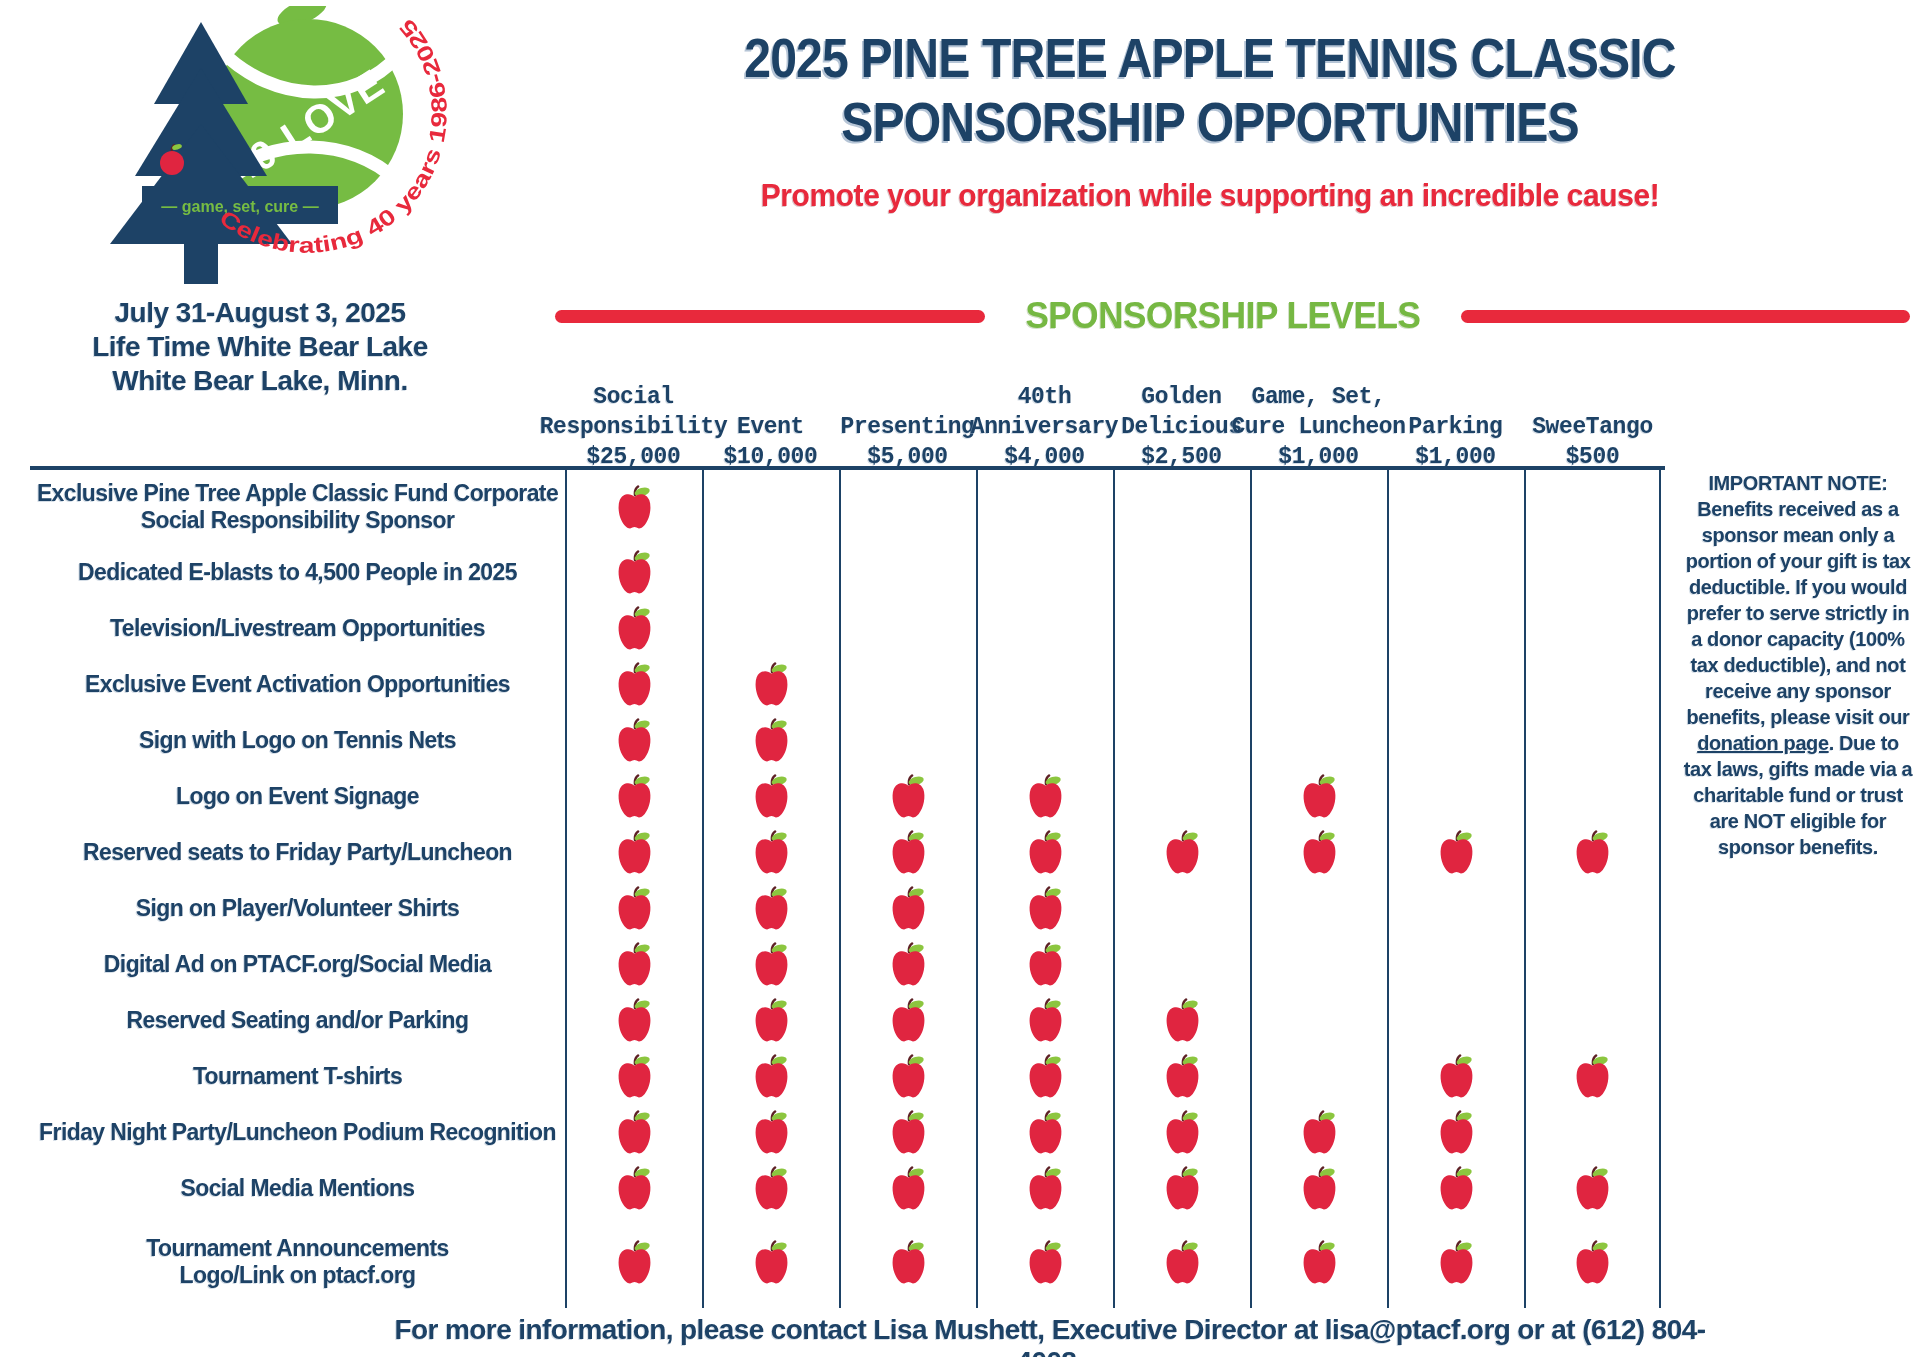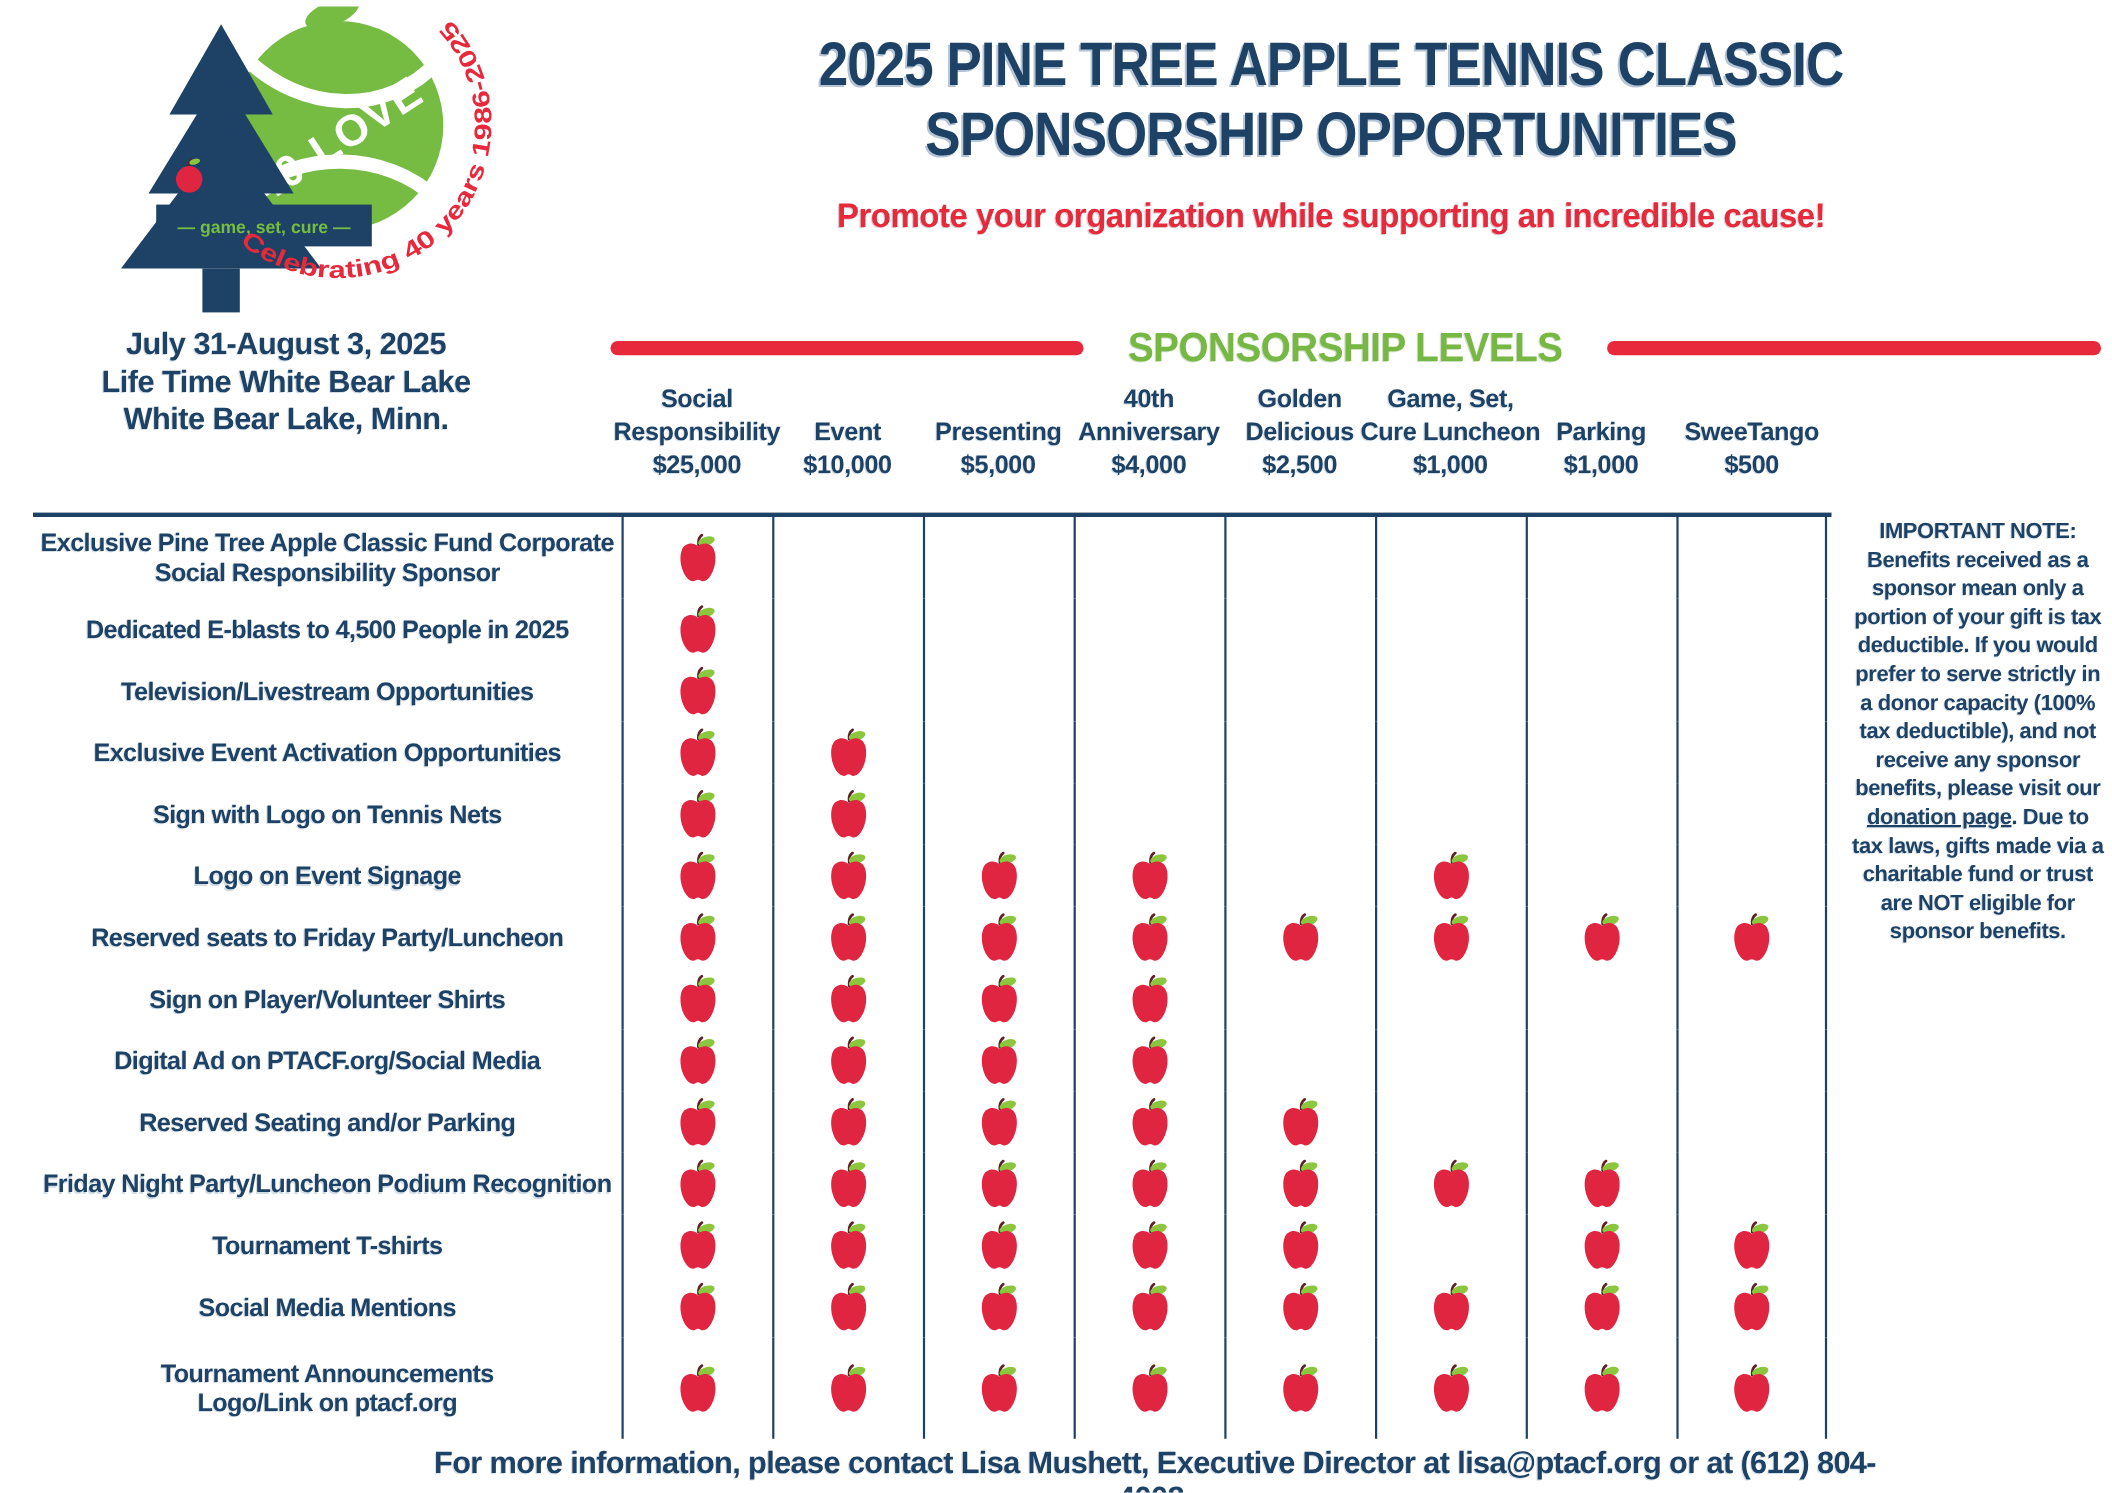--- a/index.html
+++ b/index.html
@@ -32,22 +32,22 @@
   .levels-row{position:absolute;left:555px;top:294px;width:1355px;height:44px;
     display:flex;align-items:center;}
   .red-bar{height:13px;border-radius:8px;background:var(--red);}
   .red-bar.left{width:430px;}
   .red-bar.right{flex:1;}
   .levels-heading{margin:0 30px;color:var(--green);font-weight:bold;font-size:37px;
     letter-spacing:-.5px;white-space:nowrap;transform:scaleX(.95);
     text-shadow:-1px 1px 0 rgba(120,160,90,.35);}
 
   
-  .column-headers{position:absolute;left:565px;top:329px;width:1096px;height:114px;
-    display:grid;grid-template-columns:repeat(8,137px);align-items:end;}
+  .column-headers{position:absolute;left:565px;top:364px;width:1096px;height:114px;
+    display:grid;grid-template-columns:repeat(8,137px);align-items:end;font-family:Liberation Mono, monospace;}
   .col-head{display:flex;flex-direction:column;justify-content:flex-end;align-items:center;
     text-align:center;color:var(--navy);font-weight:bold;font-size:23px;line-height:30px;
     padding-bottom:6px;letter-spacing:-.4px;white-space:nowrap;
     text-shadow:-1px 1px 0 rgba(160,180,200,.45);}
 
   
   .sponsor-table{position:absolute;left:30px;top:466px;width:1635px;
     border-top:4px solid var(--navy);}
   .t-row{display:grid;grid-template-columns:535px repeat(8,137px);}
   .cell{display:flex;align-items:center;justify-content:center;}
@@ -491,20 +491,75 @@
     <ellipse cx="25.5" cy="6.8" rx="7.6" ry="3.9" fill="#8cc63f" transform="rotate(-16 25.5 6.8)"></ellipse>
     <path d="M18,11.5 C14,7.5 6,8 3.5,15 C1,22 3,33 8,39 C11,42.5 14,43.2 16,41.6 C17.2,40.8 18.8,40.8 20,41.6 C22,43.2 25,42.5 28,39 C33,33 35,22 32.5,15 C30,8 22,7.5 18,11.5 Z" fill="#e02540"></path>
   </svg>
 </div>
         <div class="cell data-cell"></div>
         <div class="cell data-cell"></div>
         <div class="cell data-cell last"></div>
       </div>
       <div class="t-row" style="height: 56px;">
         <div class="cell label-cell">
+          <div>Tournament T-shirts</div>
+        </div>
+        <div class="cell data-cell">
+  <svg class="apple-icon" width="37" height="45" viewBox="0 0 36 44">
+    <path d="M18.5,10 C18,6 18.6,3.4 21.5,1.4" fill="none" stroke="#5e2125" stroke-width="2.4" stroke-linecap="round"></path>
+    <ellipse cx="25.5" cy="6.8" rx="7.6" ry="3.9" fill="#8cc63f" transform="rotate(-16 25.5 6.8)"></ellipse>
+    <path d="M18,11.5 C14,7.5 6,8 3.5,15 C1,22 3,33 8,39 C11,42.5 14,43.2 16,41.6 C17.2,40.8 18.8,40.8 20,41.6 C22,43.2 25,42.5 28,39 C33,33 35,22 32.5,15 C30,8 22,7.5 18,11.5 Z" fill="#e02540"></path>
+  </svg>
+</div>
+        <div class="cell data-cell">
+  <svg class="apple-icon" width="37" height="45" viewBox="0 0 36 44">
+    <path d="M18.5,10 C18,6 18.6,3.4 21.5,1.4" fill="none" stroke="#5e2125" stroke-width="2.4" stroke-linecap="round"></path>
+    <ellipse cx="25.5" cy="6.8" rx="7.6" ry="3.9" fill="#8cc63f" transform="rotate(-16 25.5 6.8)"></ellipse>
+    <path d="M18,11.5 C14,7.5 6,8 3.5,15 C1,22 3,33 8,39 C11,42.5 14,43.2 16,41.6 C17.2,40.8 18.8,40.8 20,41.6 C22,43.2 25,42.5 28,39 C33,33 35,22 32.5,15 C30,8 22,7.5 18,11.5 Z" fill="#e02540"></path>
+  </svg>
+</div>
+        <div class="cell data-cell">
+  <svg class="apple-icon" width="37" height="45" viewBox="0 0 36 44">
+    <path d="M18.5,10 C18,6 18.6,3.4 21.5,1.4" fill="none" stroke="#5e2125" stroke-width="2.4" stroke-linecap="round"></path>
+    <ellipse cx="25.5" cy="6.8" rx="7.6" ry="3.9" fill="#8cc63f" transform="rotate(-16 25.5 6.8)"></ellipse>
+    <path d="M18,11.5 C14,7.5 6,8 3.5,15 C1,22 3,33 8,39 C11,42.5 14,43.2 16,41.6 C17.2,40.8 18.8,40.8 20,41.6 C22,43.2 25,42.5 28,39 C33,33 35,22 32.5,15 C30,8 22,7.5 18,11.5 Z" fill="#e02540"></path>
+  </svg>
+</div>
+        <div class="cell data-cell">
+  <svg class="apple-icon" width="37" height="45" viewBox="0 0 36 44">
+    <path d="M18.5,10 C18,6 18.6,3.4 21.5,1.4" fill="none" stroke="#5e2125" stroke-width="2.4" stroke-linecap="round"></path>
+    <ellipse cx="25.5" cy="6.8" rx="7.6" ry="3.9" fill="#8cc63f" transform="rotate(-16 25.5 6.8)"></ellipse>
+    <path d="M18,11.5 C14,7.5 6,8 3.5,15 C1,22 3,33 8,39 C11,42.5 14,43.2 16,41.6 C17.2,40.8 18.8,40.8 20,41.6 C22,43.2 25,42.5 28,39 C33,33 35,22 32.5,15 C30,8 22,7.5 18,11.5 Z" fill="#e02540"></path>
+  </svg>
+</div>
+        <div class="cell data-cell">
+  <svg class="apple-icon" width="37" height="45" viewBox="0 0 36 44">
+    <path d="M18.5,10 C18,6 18.6,3.4 21.5,1.4" fill="none" stroke="#5e2125" stroke-width="2.4" stroke-linecap="round"></path>
+    <ellipse cx="25.5" cy="6.8" rx="7.6" ry="3.9" fill="#8cc63f" transform="rotate(-16 25.5 6.8)"></ellipse>
+    <path d="M18,11.5 C14,7.5 6,8 3.5,15 C1,22 3,33 8,39 C11,42.5 14,43.2 16,41.6 C17.2,40.8 18.8,40.8 20,41.6 C22,43.2 25,42.5 28,39 C33,33 35,22 32.5,15 C30,8 22,7.5 18,11.5 Z" fill="#e02540"></path>
+  </svg>
+</div>
+        <div class="cell data-cell"></div>
+        <div class="cell data-cell">
+  <svg class="apple-icon" width="37" height="45" viewBox="0 0 36 44">
+    <path d="M18.5,10 C18,6 18.6,3.4 21.5,1.4" fill="none" stroke="#5e2125" stroke-width="2.4" stroke-linecap="round"></path>
+    <ellipse cx="25.5" cy="6.8" rx="7.6" ry="3.9" fill="#8cc63f" transform="rotate(-16 25.5 6.8)"></ellipse>
+    <path d="M18,11.5 C14,7.5 6,8 3.5,15 C1,22 3,33 8,39 C11,42.5 14,43.2 16,41.6 C17.2,40.8 18.8,40.8 20,41.6 C22,43.2 25,42.5 28,39 C33,33 35,22 32.5,15 C30,8 22,7.5 18,11.5 Z" fill="#e02540"></path>
+  </svg>
+</div>
+        <div class="cell data-cell last">
+  <svg class="apple-icon" width="37" height="45" viewBox="0 0 36 44">
+    <path d="M18.5,10 C18,6 18.6,3.4 21.5,1.4" fill="none" stroke="#5e2125" stroke-width="2.4" stroke-linecap="round"></path>
+    <ellipse cx="25.5" cy="6.8" rx="7.6" ry="3.9" fill="#8cc63f" transform="rotate(-16 25.5 6.8)"></ellipse>
+    <path d="M18,11.5 C14,7.5 6,8 3.5,15 C1,22 3,33 8,39 C11,42.5 14,43.2 16,41.6 C17.2,40.8 18.8,40.8 20,41.6 C22,43.2 25,42.5 28,39 C33,33 35,22 32.5,15 C30,8 22,7.5 18,11.5 Z" fill="#e02540"></path>
+  </svg>
+</div>
+      </div>
+      <div class="t-row" style="height: 56px;">
+        <div class="cell label-cell">
           <div>Friday Night Party/Luncheon Podium Recognition</div>
         </div>
         <div class="cell data-cell">
   <svg class="apple-icon" width="37" height="45" viewBox="0 0 36 44">
     <path d="M18.5,10 C18,6 18.6,3.4 21.5,1.4" fill="none" stroke="#5e2125" stroke-width="2.4" stroke-linecap="round"></path>
     <ellipse cx="25.5" cy="6.8" rx="7.6" ry="3.9" fill="#8cc63f" transform="rotate(-16 25.5 6.8)"></ellipse>
     <path d="M18,11.5 C14,7.5 6,8 3.5,15 C1,22 3,33 8,39 C11,42.5 14,43.2 16,41.6 C17.2,40.8 18.8,40.8 20,41.6 C22,43.2 25,42.5 28,39 C33,33 35,22 32.5,15 C30,8 22,7.5 18,11.5 Z" fill="#e02540"></path>
   </svg>
 </div>
         <div class="cell data-cell">
@@ -543,75 +598,20 @@
   </svg>
 </div>
         <div class="cell data-cell">
   <svg class="apple-icon" width="37" height="45" viewBox="0 0 36 44">
     <path d="M18.5,10 C18,6 18.6,3.4 21.5,1.4" fill="none" stroke="#5e2125" stroke-width="2.4" stroke-linecap="round"></path>
     <ellipse cx="25.5" cy="6.8" rx="7.6" ry="3.9" fill="#8cc63f" transform="rotate(-16 25.5 6.8)"></ellipse>
     <path d="M18,11.5 C14,7.5 6,8 3.5,15 C1,22 3,33 8,39 C11,42.5 14,43.2 16,41.6 C17.2,40.8 18.8,40.8 20,41.6 C22,43.2 25,42.5 28,39 C33,33 35,22 32.5,15 C30,8 22,7.5 18,11.5 Z" fill="#e02540"></path>
   </svg>
 </div>
         <div class="cell data-cell last"></div>
-      </div>
-      <div class="t-row" style="height: 56px;">
-        <div class="cell label-cell">
-          <div>Tournament T-shirts</div>
-        </div>
-        <div class="cell data-cell">
-  <svg class="apple-icon" width="37" height="45" viewBox="0 0 36 44">
-    <path d="M18.5,10 C18,6 18.6,3.4 21.5,1.4" fill="none" stroke="#5e2125" stroke-width="2.4" stroke-linecap="round"></path>
-    <ellipse cx="25.5" cy="6.8" rx="7.6" ry="3.9" fill="#8cc63f" transform="rotate(-16 25.5 6.8)"></ellipse>
-    <path d="M18,11.5 C14,7.5 6,8 3.5,15 C1,22 3,33 8,39 C11,42.5 14,43.2 16,41.6 C17.2,40.8 18.8,40.8 20,41.6 C22,43.2 25,42.5 28,39 C33,33 35,22 32.5,15 C30,8 22,7.5 18,11.5 Z" fill="#e02540"></path>
-  </svg>
-</div>
-        <div class="cell data-cell">
-  <svg class="apple-icon" width="37" height="45" viewBox="0 0 36 44">
-    <path d="M18.5,10 C18,6 18.6,3.4 21.5,1.4" fill="none" stroke="#5e2125" stroke-width="2.4" stroke-linecap="round"></path>
-    <ellipse cx="25.5" cy="6.8" rx="7.6" ry="3.9" fill="#8cc63f" transform="rotate(-16 25.5 6.8)"></ellipse>
-    <path d="M18,11.5 C14,7.5 6,8 3.5,15 C1,22 3,33 8,39 C11,42.5 14,43.2 16,41.6 C17.2,40.8 18.8,40.8 20,41.6 C22,43.2 25,42.5 28,39 C33,33 35,22 32.5,15 C30,8 22,7.5 18,11.5 Z" fill="#e02540"></path>
-  </svg>
-</div>
-        <div class="cell data-cell">
-  <svg class="apple-icon" width="37" height="45" viewBox="0 0 36 44">
-    <path d="M18.5,10 C18,6 18.6,3.4 21.5,1.4" fill="none" stroke="#5e2125" stroke-width="2.4" stroke-linecap="round"></path>
-    <ellipse cx="25.5" cy="6.8" rx="7.6" ry="3.9" fill="#8cc63f" transform="rotate(-16 25.5 6.8)"></ellipse>
-    <path d="M18,11.5 C14,7.5 6,8 3.5,15 C1,22 3,33 8,39 C11,42.5 14,43.2 16,41.6 C17.2,40.8 18.8,40.8 20,41.6 C22,43.2 25,42.5 28,39 C33,33 35,22 32.5,15 C30,8 22,7.5 18,11.5 Z" fill="#e02540"></path>
-  </svg>
-</div>
-        <div class="cell data-cell">
-  <svg class="apple-icon" width="37" height="45" viewBox="0 0 36 44">
-    <path d="M18.5,10 C18,6 18.6,3.4 21.5,1.4" fill="none" stroke="#5e2125" stroke-width="2.4" stroke-linecap="round"></path>
-    <ellipse cx="25.5" cy="6.8" rx="7.6" ry="3.9" fill="#8cc63f" transform="rotate(-16 25.5 6.8)"></ellipse>
-    <path d="M18,11.5 C14,7.5 6,8 3.5,15 C1,22 3,33 8,39 C11,42.5 14,43.2 16,41.6 C17.2,40.8 18.8,40.8 20,41.6 C22,43.2 25,42.5 28,39 C33,33 35,22 32.5,15 C30,8 22,7.5 18,11.5 Z" fill="#e02540"></path>
-  </svg>
-</div>
-        <div class="cell data-cell">
-  <svg class="apple-icon" width="37" height="45" viewBox="0 0 36 44">
-    <path d="M18.5,10 C18,6 18.6,3.4 21.5,1.4" fill="none" stroke="#5e2125" stroke-width="2.4" stroke-linecap="round"></path>
-    <ellipse cx="25.5" cy="6.8" rx="7.6" ry="3.9" fill="#8cc63f" transform="rotate(-16 25.5 6.8)"></ellipse>
-    <path d="M18,11.5 C14,7.5 6,8 3.5,15 C1,22 3,33 8,39 C11,42.5 14,43.2 16,41.6 C17.2,40.8 18.8,40.8 20,41.6 C22,43.2 25,42.5 28,39 C33,33 35,22 32.5,15 C30,8 22,7.5 18,11.5 Z" fill="#e02540"></path>
-  </svg>
-</div>
-        <div class="cell data-cell"></div>
-        <div class="cell data-cell">
-  <svg class="apple-icon" width="37" height="45" viewBox="0 0 36 44">
-    <path d="M18.5,10 C18,6 18.6,3.4 21.5,1.4" fill="none" stroke="#5e2125" stroke-width="2.4" stroke-linecap="round"></path>
-    <ellipse cx="25.5" cy="6.8" rx="7.6" ry="3.9" fill="#8cc63f" transform="rotate(-16 25.5 6.8)"></ellipse>
-    <path d="M18,11.5 C14,7.5 6,8 3.5,15 C1,22 3,33 8,39 C11,42.5 14,43.2 16,41.6 C17.2,40.8 18.8,40.8 20,41.6 C22,43.2 25,42.5 28,39 C33,33 35,22 32.5,15 C30,8 22,7.5 18,11.5 Z" fill="#e02540"></path>
-  </svg>
-</div>
-        <div class="cell data-cell last">
-  <svg class="apple-icon" width="37" height="45" viewBox="0 0 36 44">
-    <path d="M18.5,10 C18,6 18.6,3.4 21.5,1.4" fill="none" stroke="#5e2125" stroke-width="2.4" stroke-linecap="round"></path>
-    <ellipse cx="25.5" cy="6.8" rx="7.6" ry="3.9" fill="#8cc63f" transform="rotate(-16 25.5 6.8)"></ellipse>
-    <path d="M18,11.5 C14,7.5 6,8 3.5,15 C1,22 3,33 8,39 C11,42.5 14,43.2 16,41.6 C17.2,40.8 18.8,40.8 20,41.6 C22,43.2 25,42.5 28,39 C33,33 35,22 32.5,15 C30,8 22,7.5 18,11.5 Z" fill="#e02540"></path>
-  </svg>
-</div>
       </div>
       <div class="t-row" style="height: 56px;">
         <div class="cell label-cell">
           <div>Social Media Mentions</div>
         </div>
         <div class="cell data-cell">
   <svg class="apple-icon" width="37" height="45" viewBox="0 0 36 44">
     <path d="M18.5,10 C18,6 18.6,3.4 21.5,1.4" fill="none" stroke="#5e2125" stroke-width="2.4" stroke-linecap="round"></path>
     <ellipse cx="25.5" cy="6.8" rx="7.6" ry="3.9" fill="#8cc63f" transform="rotate(-16 25.5 6.8)"></ellipse>
     <path d="M18,11.5 C14,7.5 6,8 3.5,15 C1,22 3,33 8,39 C11,42.5 14,43.2 16,41.6 C17.2,40.8 18.8,40.8 20,41.6 C22,43.2 25,42.5 28,39 C33,33 35,22 32.5,15 C30,8 22,7.5 18,11.5 Z" fill="#e02540"></path>

